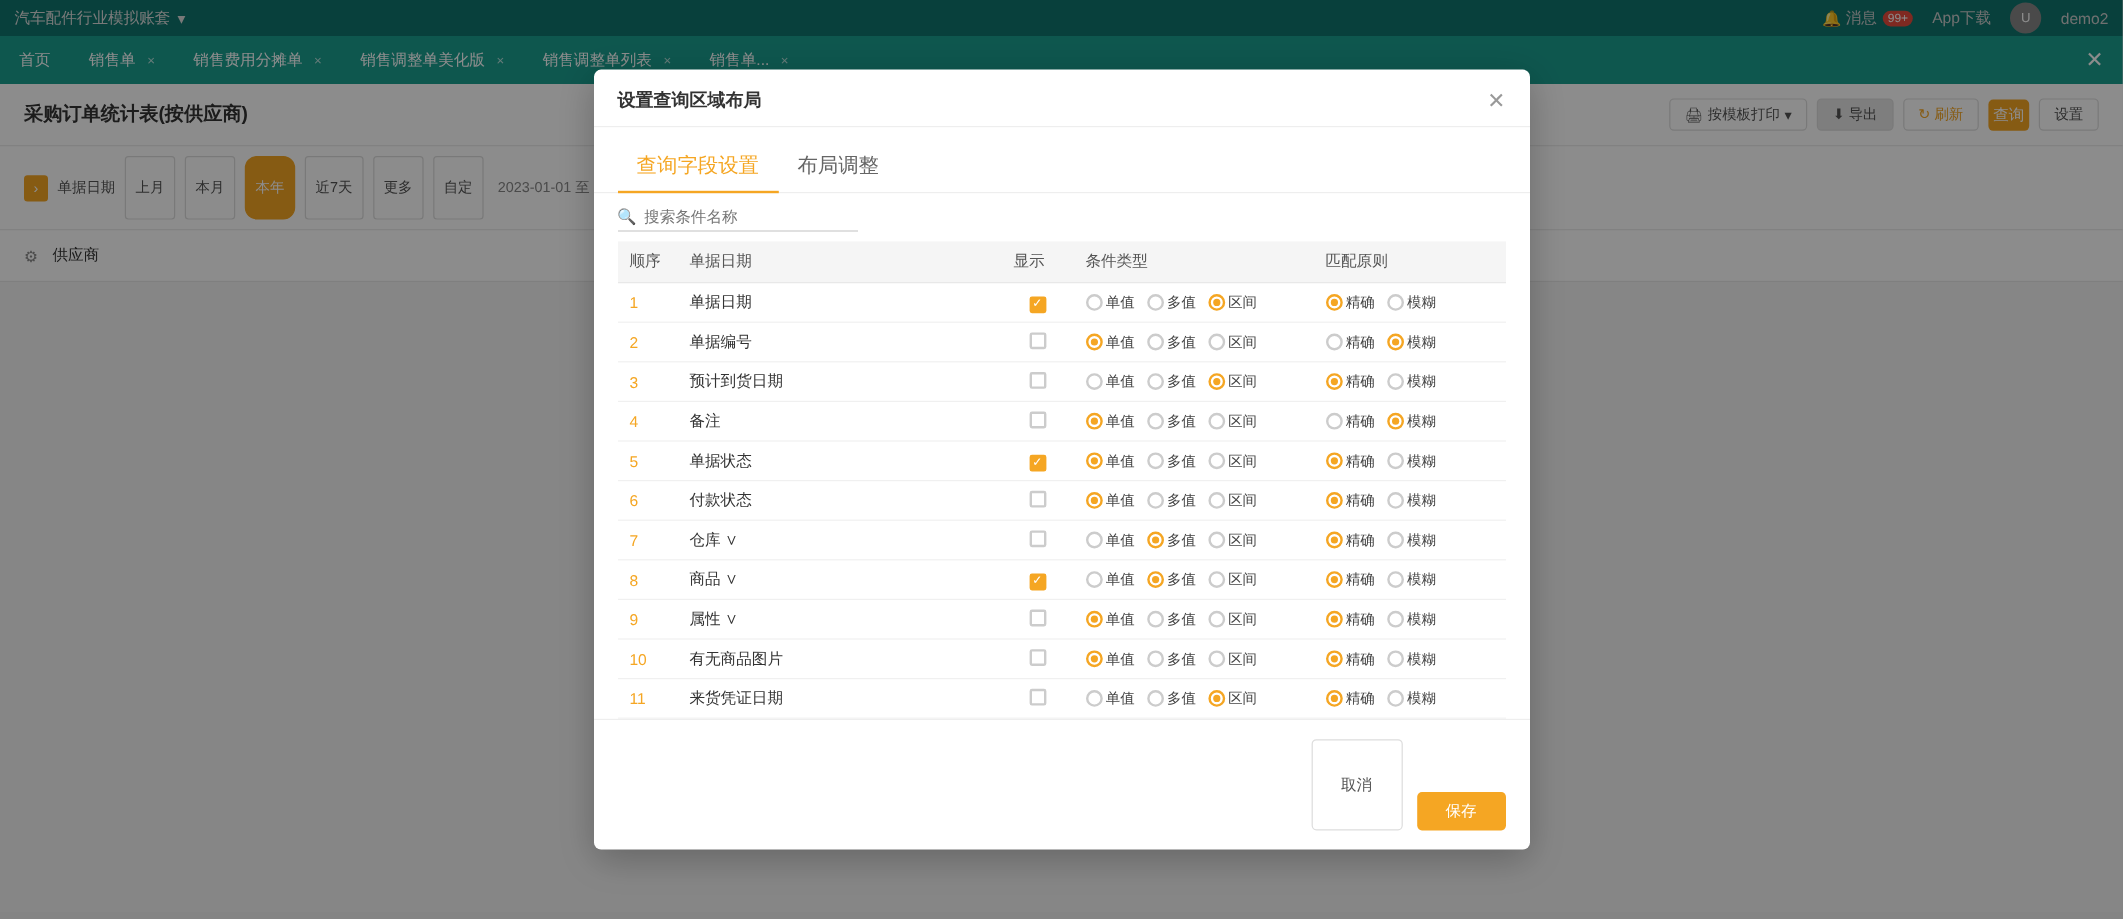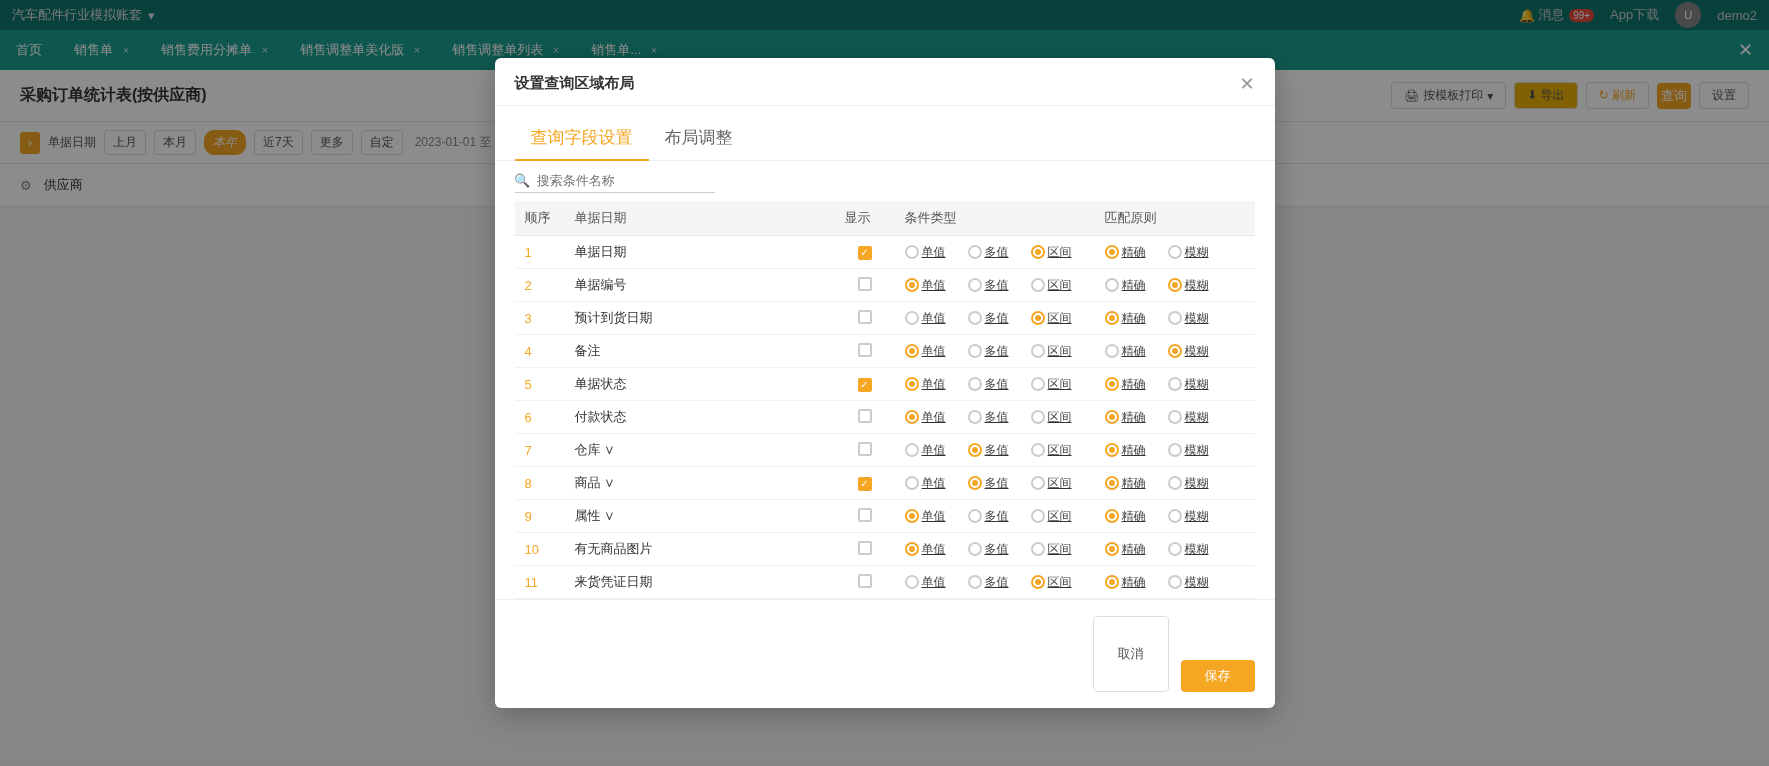--- a/index.html
+++ b/index.html
@@ -59,38 +59,38 @@
       background: #fff;
       padding: 12px 20px;
       display: flex;
       align-items: center;
       justify-content: space-between;
       border-bottom: 1px solid #e8e8e8;
     }
     .page-title { font-size: 16px; font-weight: bold; color: #333; }
     .page-actions { display: flex; align-items: center; gap: 8px; }
     .btn-print { background: #fff; border: 1px solid #ddd; padding: 4px 12px; border-radius: 4px; font-size: 12px; color: #555; cursor: pointer; display: flex; align-items: center; gap: 4px; }
-    .btn-export { background: #eab308; border: 1px solid #ddd; padding: 4px 12px; border-radius: 4px; font-size: 12px; color: #555; cursor: pointer; }
+    .btn-export { background: #e5e5e5; border: 1px solid #ddd; padding: 4px 12px; border-radius: 4px; font-size: 12px; color: #555; cursor: pointer; }
     .btn-refresh { background: #fff; border: 1px solid #ddd; padding: 4px 12px; border-radius: 4px; font-size: 12px; color: #f5a623; cursor: pointer; }
     .btn-query { background: #f5a623; border: none; padding: 4px 4px; border-radius: 4px; font-size: 13px; color: #fff; cursor: pointer; }
     .btn-setting { background: #fff; border: 1px solid #ddd; padding: 4px 12px; border-radius: 4px; font-size: 12px; color: #555; cursor: pointer; }
 
     
     .filter-bar {
       background: #fff;
       padding: 8px 20px;
       display: flex;
       align-items: center;
       gap: 8px;
       border-bottom: 1px solid #e8e8e8;
     }
     .filter-toggle { background: #f5a623; color: #fff; border: none; padding: 4px 8px; border-radius: 3px; cursor: pointer; font-size: 12px; }
     .filter-label { font-size: 12px; color: #555; }
-    .date-btn { padding: 3px 8px; border: 1px solid #ddd; background: #fff; border-radius: 3px; font-size: 12px; cursor: pointer; color: #555; }
-    .date-btn-active { background: #f5a623; color: #fff; border-color: #f5a623; border-radius: 10px; font-style: italic; }
+    .date-btn { padding: 17px 8px; border: 1px solid #ddd; background: #fff; border-radius: 3px; font-size: 12px; cursor: pointer; color: #555; }
+    .date-btn-active { background: #f5a623; color: #fff; border-color: #f5a623; border-radius: 10px; }
     .date-range { font-size: 12px; color: #888; margin-left: 4px; }
 
     
     .table-header {
       background: #fff;
       padding: 8px 20px;
       display: flex;
       align-items: center;
       border-bottom: 1px solid #e8e8e8;
     }
@@ -203,21 +203,21 @@
       vertical-align: middle;
     }
 
     .col-order { width: 50px; color: #f5a623; }
     .col-name { min-width: 130px; }
     .col-show { width: 60px; text-align: center; }
     .col-type { width: 200px; }
     .col-match { width: 160px; }
 
     
-    .radio-group { display: flex; align-items: flex-end; gap: 22px; text-decoration: underline; }
+    .radio-group { display: flex; align-items: flex-end; gap: 10px; }
     .radio-item { display: flex; align-items: center; gap: 3px; font-size: 12px; color: #444; cursor: pointer; }
     .radio-circle {
       width: 14px; height: 14px; border-radius: 50%;
       border: 2px solid #ccc;
       display: inline-flex; align-items: center; justify-content: center;
       flex-shrink: 0;
     }
     .radio-circle.selected { border-color: #f5a623; }
     .radio-circle.selected::after {
       content: ''; width: 6px; height: 6px; border-radius: 50%; background: #f5a623;

